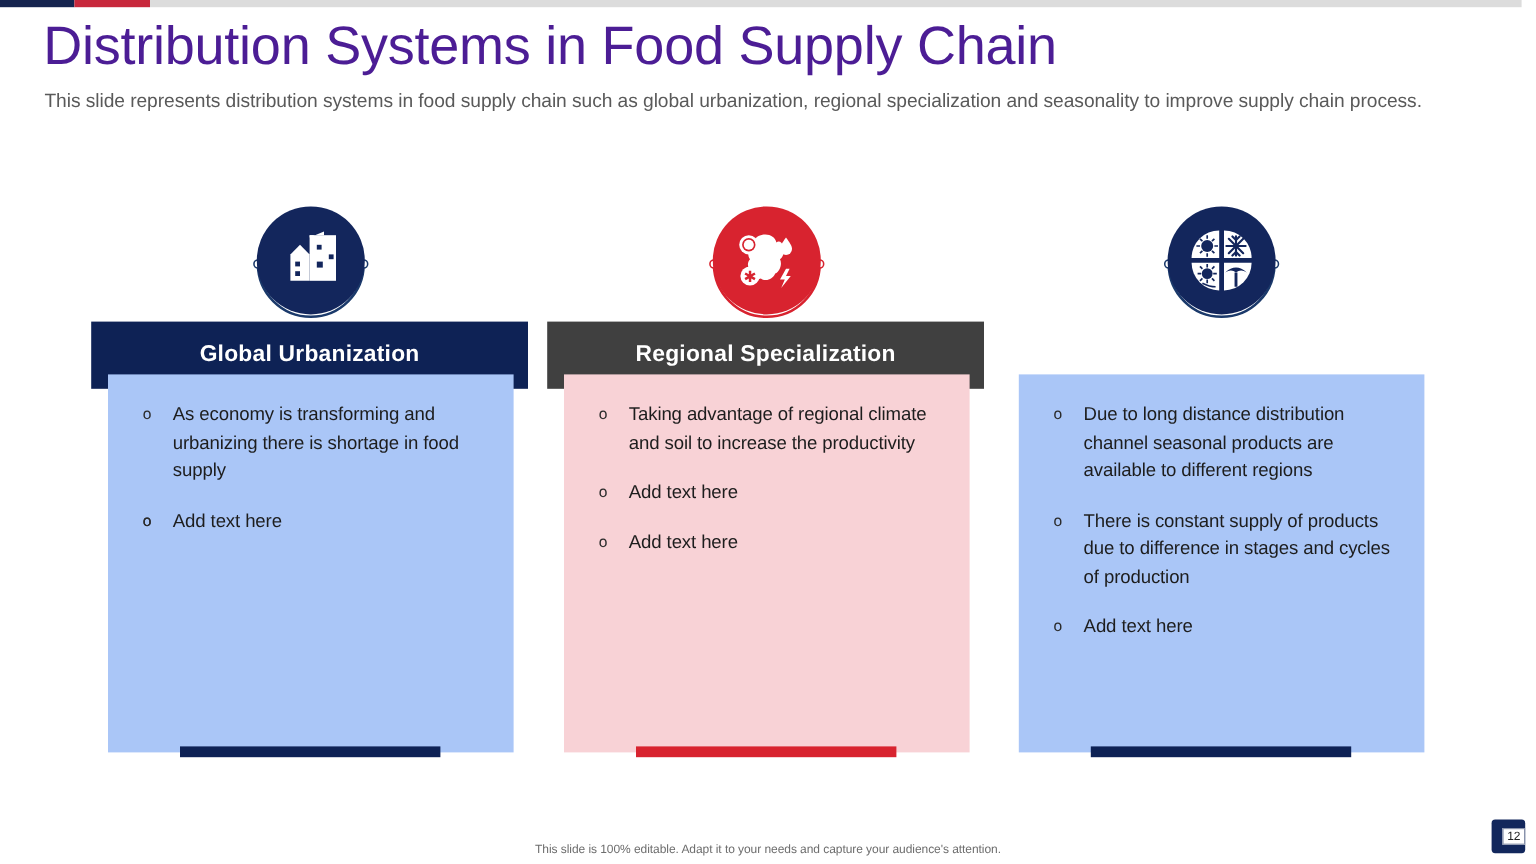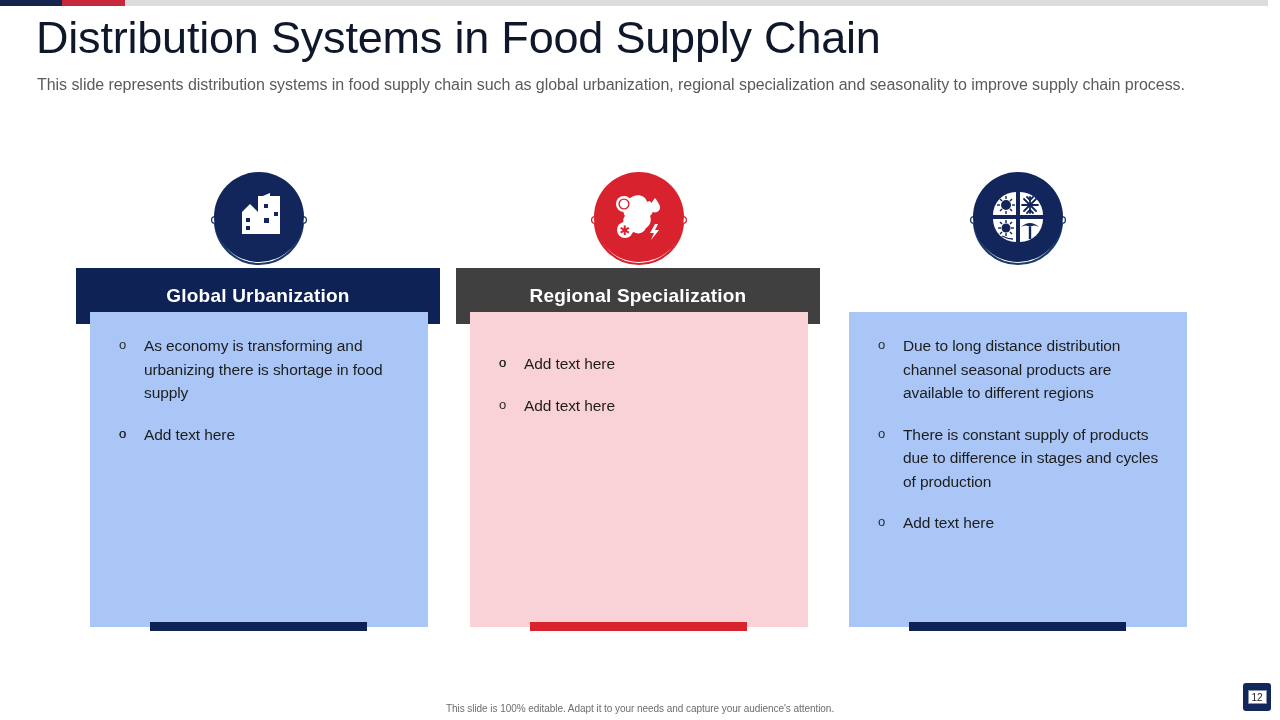--- a/index.html
+++ b/index.html
@@ -28,21 +28,21 @@
   .topbar-seg-red  { width: 63px;  height: 100%; background: #c8283c; }
   .topbar-seg-gray { flex: 1;      height: 100%; background: #dcdcdc; }
 
   
   .page-title {
     position: absolute;
     left: 36px;
     top: 11px;
     font-size: 45px;
     font-weight: 400;
-    color: #0f172a;
+    color: #4c1d95;
     letter-spacing: -0.2px;
     line-height: 1.18;
     white-space: nowrap;
   }
   .page-subtitle {
     position: absolute;
     left: 37px;
     top: 76px;
     font-size: 16px;
     color: #5a5a5a;
@@ -179,21 +179,21 @@
   .page-number-badge {
     position: absolute;
     right: 9px;
     top: 683px;
     width: 28px;
     height: 28px;
     background: #12275c;
     border-radius: 3px;
     display: flex;
     align-items: center;
-    justify-content: center;
+    justify-content: flex-end;
   }
   .page-number-inner {
     background: #ffffff;
     color: #222222;
     font-size: 10px;
     width: 19px;
     height: 14px;
     display: flex;
     align-items: center;
     justify-content: center;
@@ -285,20 +285,21 @@
     </div>
 
     <div class="card-header red">
       <span class="card-header-label">Regional Specialization</span>
     </div>
 
     <div class="card-body pink">
       <ul class="bullet-list">
         <li class="bullet-item">
           <span class="bullet-marker">o</span>
+          <span>Taking advantage of regional climate and soil to increase the productivity</span>
         </li>
         <li class="bullet-item">
           <span class="bullet-marker">o</span>
           <span>Add text here</span>
         </li>
         <li class="bullet-item">
           <span class="bullet-marker">o</span>
           <span>Add text here</span>
         </li>
       </ul>

